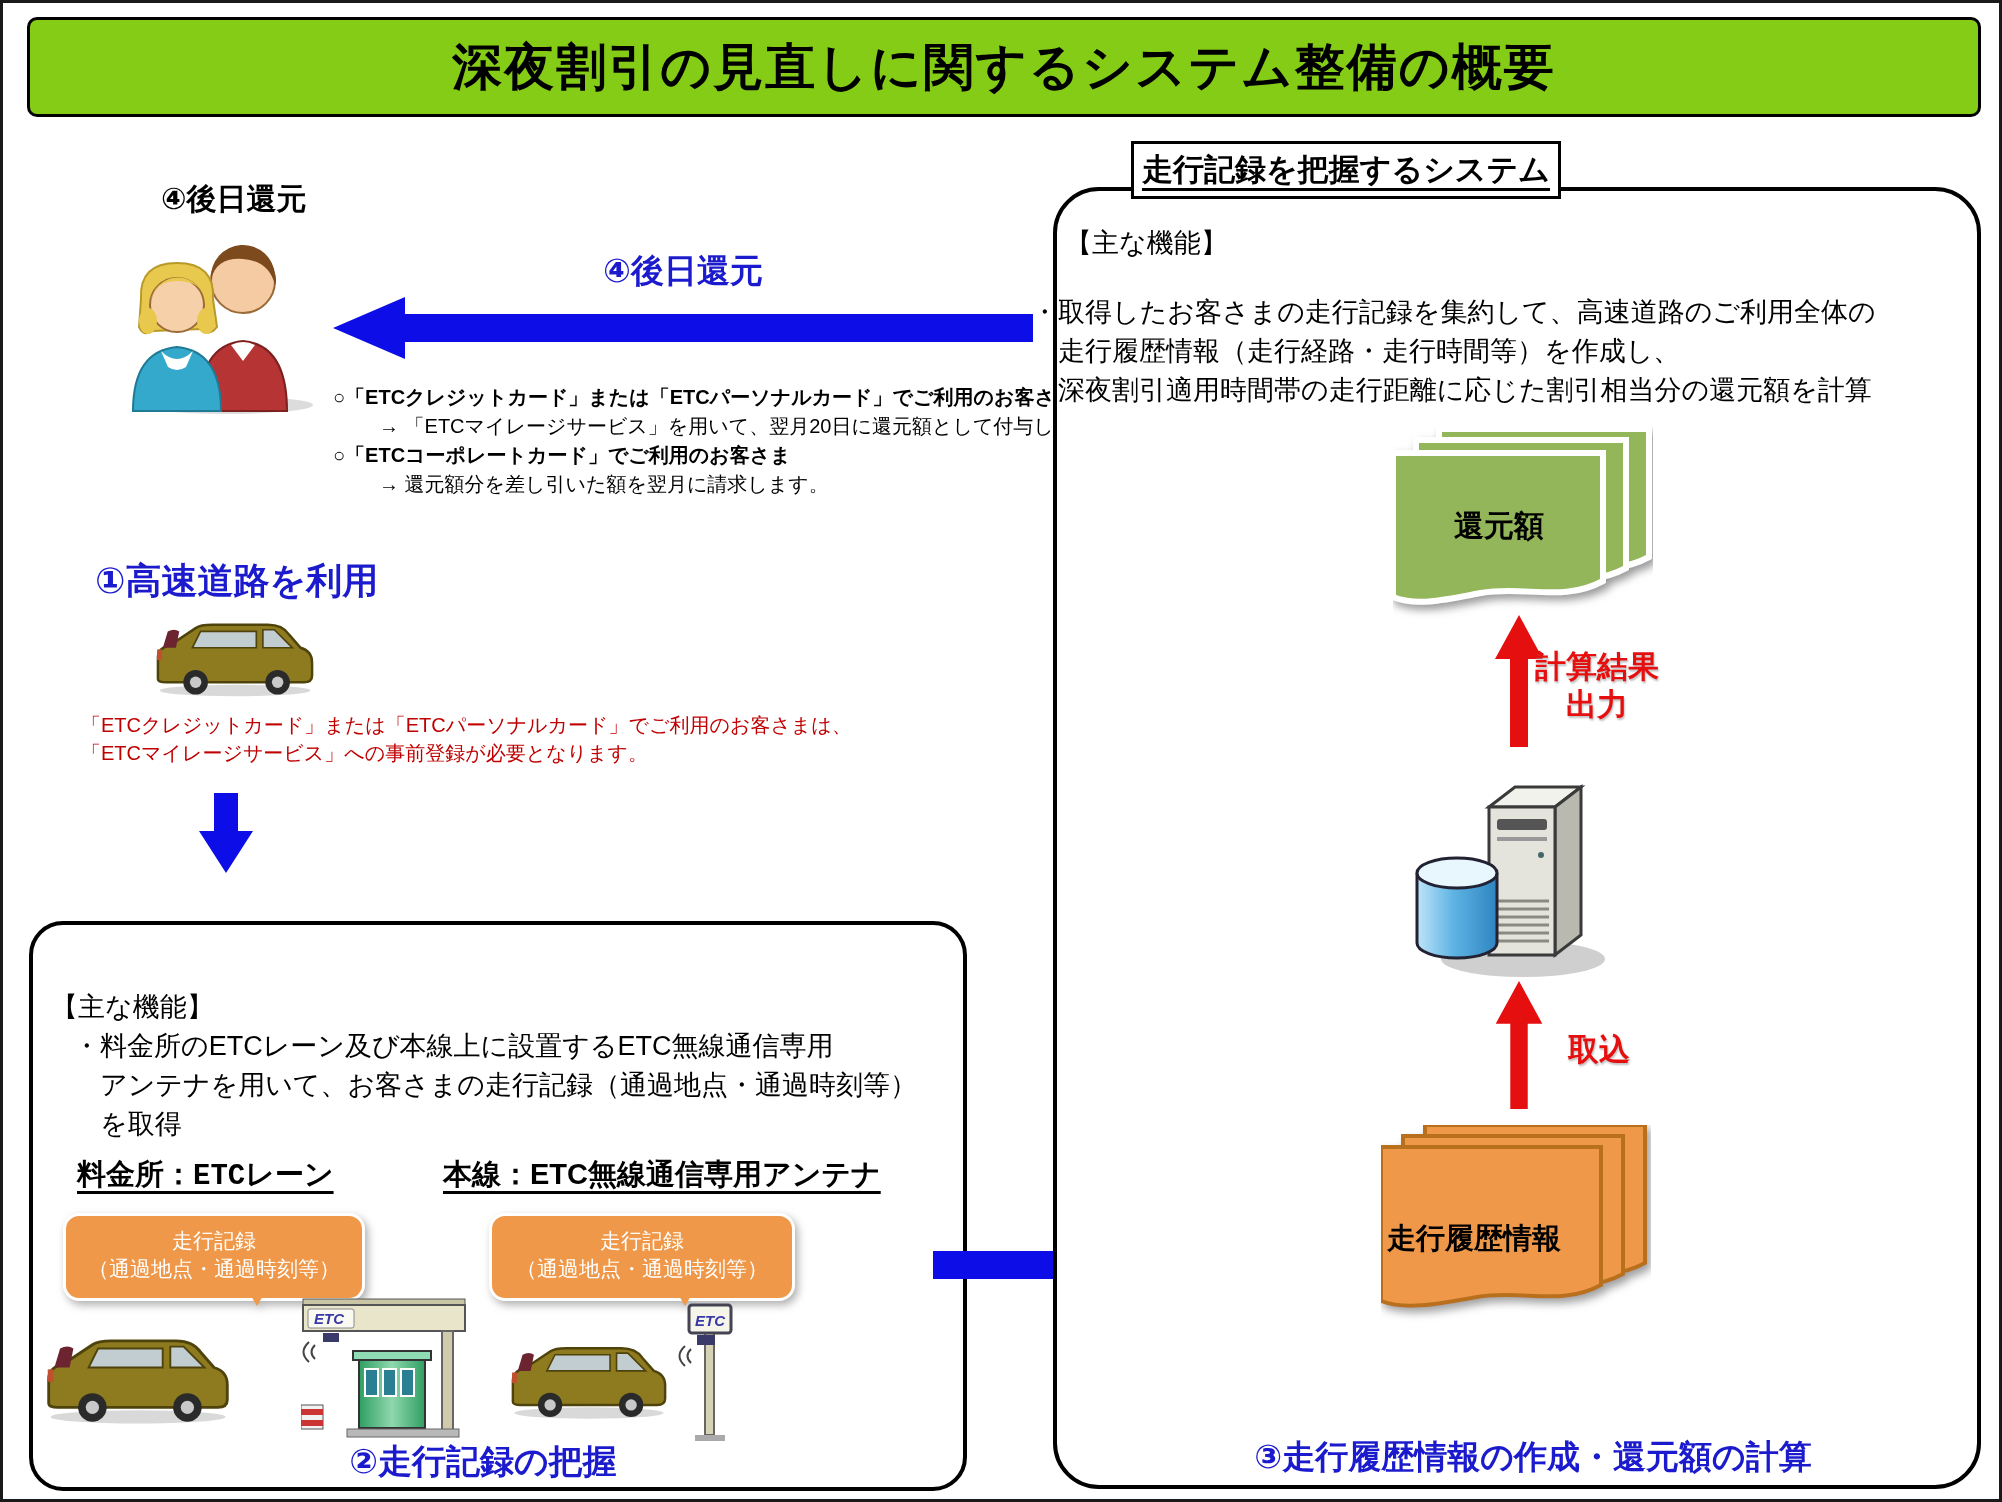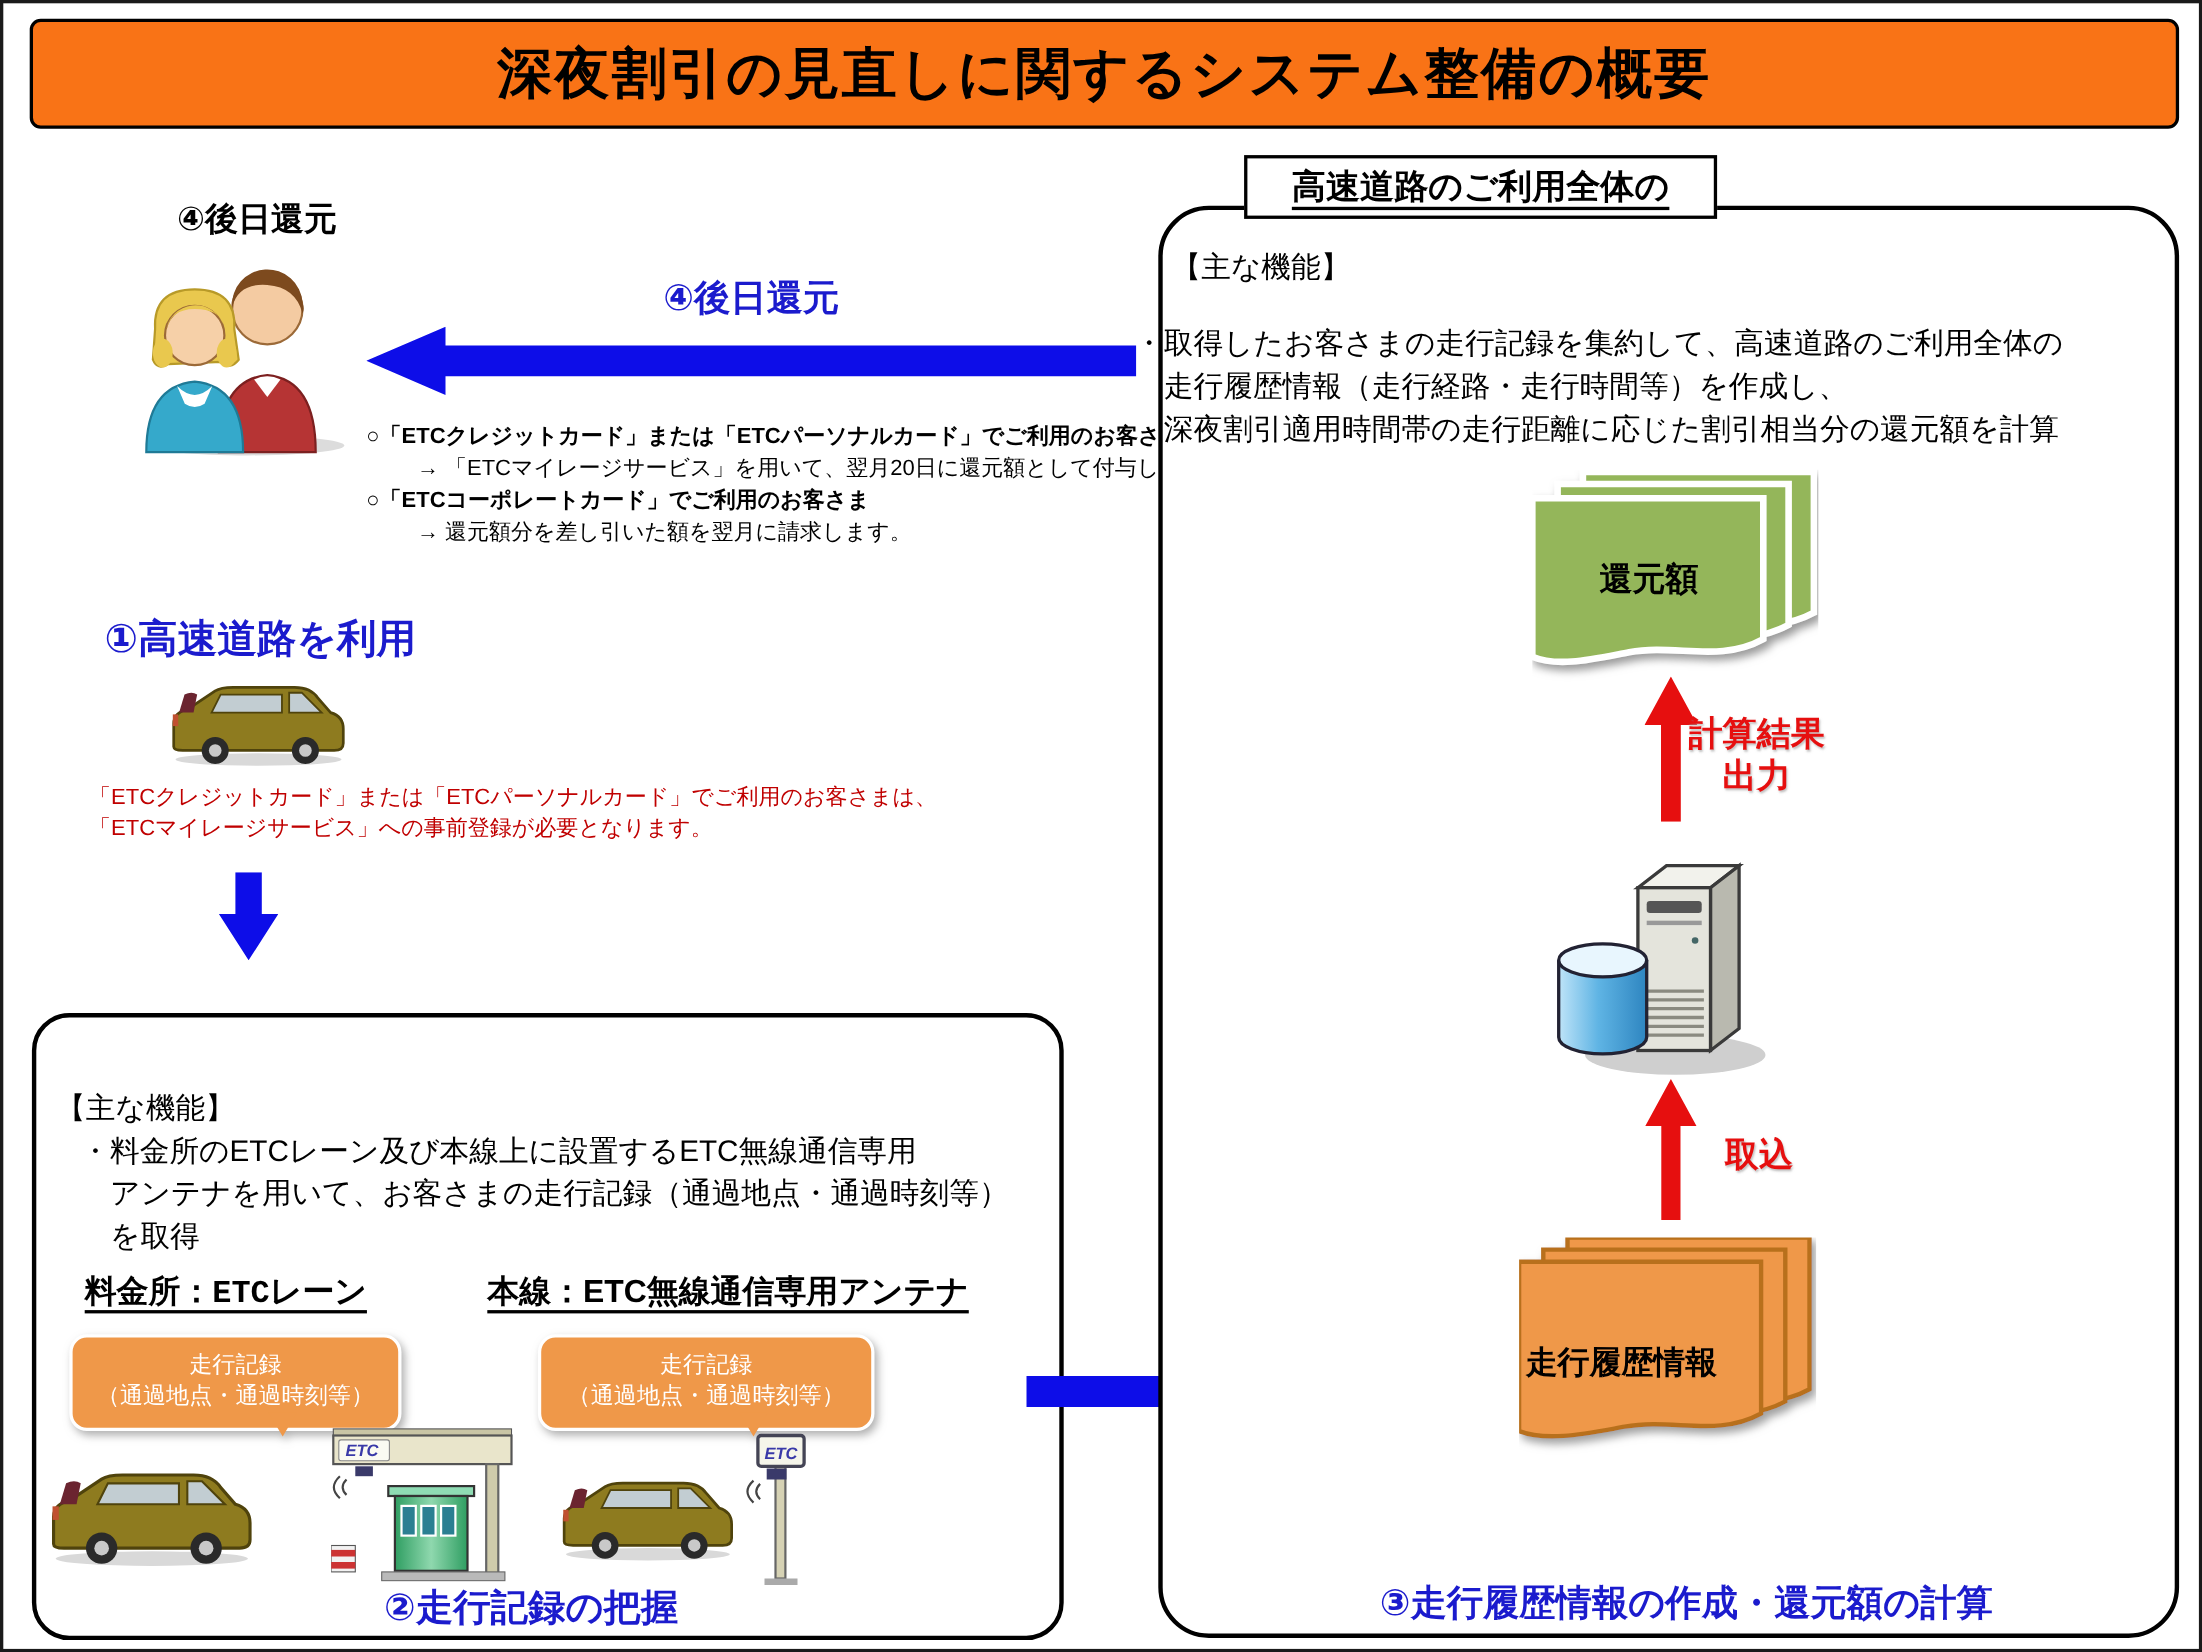--- a/index.html
+++ b/index.html
@@ -15,21 +15,21 @@
   #page{
     position:relative;width:2002px;height:1502px;background:#fff;
     border:3px solid #1a1a1a;box-sizing:border-box;overflow:hidden;
     font-family:"Liberation Sans","DejaVu Sans",sans-serif;color:#000;
   }
   .abs{position:absolute;}
   .nowrap{white-space:nowrap;}
   
   .title-box{
     left:24px;top:14px;width:1954px;height:100px;border:3px solid #000;border-radius:10px;
-    display:flex;align-items:center;justify-content:center;background:#f97316;box-sizing:border-box;
+    display:flex;align-items:center;justify-content:center;background:#84cc16;box-sizing:border-box;
   }
   .title-box .t{font-size:50px;font-weight:bold;letter-spacing:2px;}
   
   .customer-label{left:158px;top:176px;font-size:30px;font-weight:bold;}
   .step-label{font-weight:bold;color:var(--step-text-blue);white-space:nowrap;}
   .step4{left:380px;top:246px;width:600px;text-align:center;font-size:33px;}
   .step1{left:92px;top:554px;font-size:36px;}
   .step2{left:230px;top:1436px;width:500px;text-align:center;font-size:34px;}
   .step3{left:1180px;top:1432px;width:700px;text-align:center;font-size:33px;}
   
@@ -226,21 +226,21 @@
     <path d="M10,45 q-11,10 0,20" stroke="#444" fill="none" stroke-width="2"></path>
   </svg>
 
   <div class="abs step-label step2">②走行記録の把握</div>
 
   <svg class="abs" style="left:930px;top:1224px;" width="198" height="76" viewBox="0 0 198 76">
     <polygon points="0,24 132,24 132,0 198,38 132,76 132,52 0,52" fill="var(--accent-blue)"></polygon>
   </svg>
 
   <div class="abs sys-box right-box"></div>
-  <div class="abs sys-header rb-header">高速道路のご利用全体の</div>
+  <div class="abs sys-header rb-header">走行記録を把握するシステム</div>
   <div class="abs func-title rb-func-title nowrap">【主な機能】</div>
   <div class="abs func-lines rb-func-lines">
     <div class="nowrap">・取得したお客さまの走行記録を集約して、高速道路のご利用全体の</div>
     <div class="ind nowrap">走行履歴情報（走行経路・走行時間等）を作成し、</div>
     <div class="ind nowrap">深夜割引適用時間帯の走行距離に応じた割引相当分の還元額を計算</div>
   </div>
 
   <svg class="abs" style="left:1390px;top:424px;" width="260" height="200" viewBox="0 0 260 200">
     <defs>
       <filter id="gds" x="-20%" y="-20%" width="150%" height="150%">

